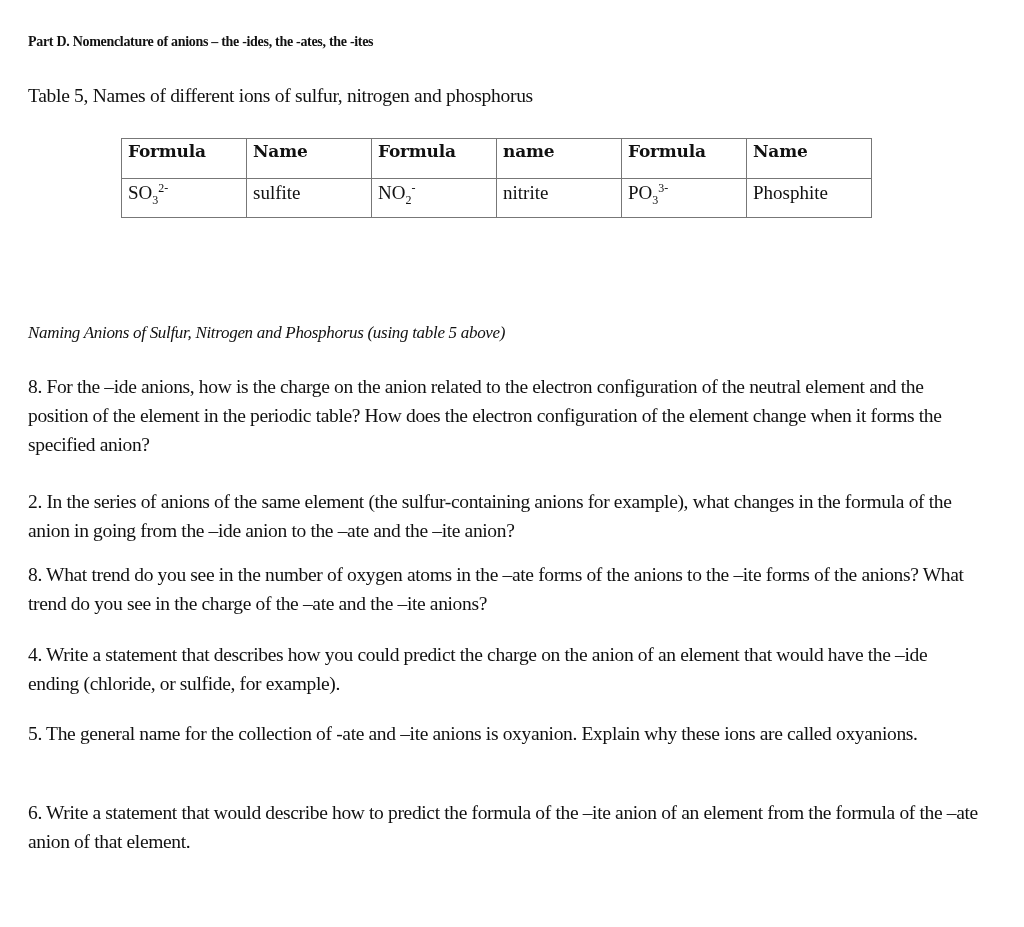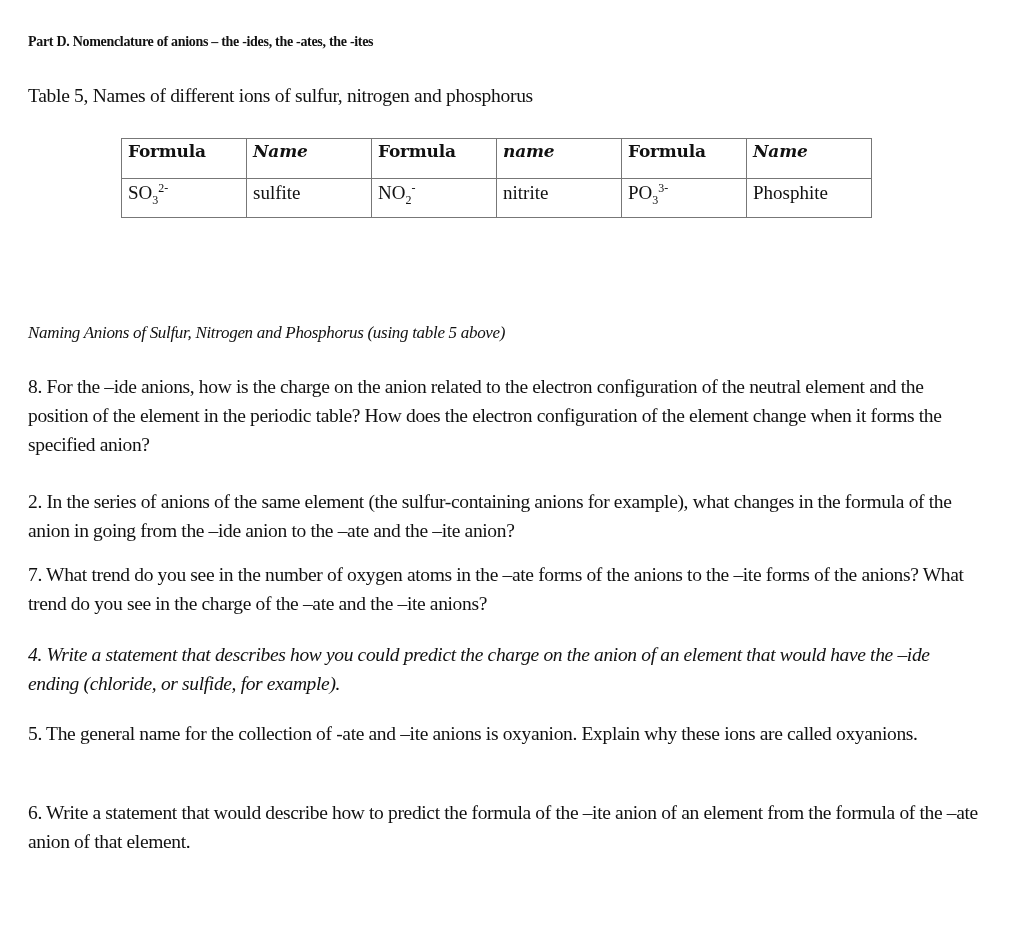--- a/index.html
+++ b/index.html
@@ -53,21 +53,21 @@
       height: 37px;
       padding-top: 2px;
       letter-spacing: -0.2px;
     }
     table.ions td {
       font-size: 19px;
       padding-top: 3px;
       height: 35px;
     }
     .col-f { width: 112px; }
-    .col-n { width: 112px; font-style: italic; }
+    .col-n { width: 112px; }
     sub, sup { font-size: 12px; line-height: 0; }
     .section-title {
       position: absolute;
       left: 28px;
       top: 323px;
       font-size: 17px;
       font-style: italic;
       letter-spacing: -0.3px;
       margin: 0;
     }
@@ -76,21 +76,21 @@
       left: 28px;
       width: 950px;
       font-size: 19.5px;
       line-height: 29px;
       letter-spacing: -0.35px;
       margin: 0;
     }
     .q1 { top: 372px; }
     .q2 { top: 487px; }
     .q3 { top: 560px; }
-    .q4 { top: 640px; font-style: italic; }
+    .q4 { top: 640px; }
     .q5 { top: 719px; }
     .q6 { top: 798px; }
   </style>
 </head>
 <body>
 
 <h1 class="heading">Part D. Nomenclature of anions – the -ides, the -ates, the -ites</h1>
 <p class="caption">Table 5, Names of different ions of sulfur, nitrogen and phosphorus</p>
 
 <table class="ions">
@@ -113,16 +113,16 @@
         <td><span>PO</span><sub>3</sub><sup>3-</sup></td>
         <td>Phosphite</td>
       </tr>
     </tbody>
 </table>
 
 <p class="section-title">Naming Anions of Sulfur, Nitrogen and Phosphorus (using table 5 above)</p>
 
 <p class="question q1">8.  For the –ide anions, how is the charge on the anion related to the electron configuration of the neutral element and the position of the element in the periodic table? How does the electron configuration of the element change when it forms the specified anion?</p>
 <p class="question q2">2.  In the series of anions of the same element (the sulfur-containing anions for example), what changes in the formula of the anion in going from the –ide anion to the –ate and the –ite anion?</p>
-<p class="question q3">7.  What trend do you see in the number of oxygen atoms in the –ate forms of the anions to the –ite forms of the anions? What trend do you see in the charge of the –ate and the –ite anions?</p>
+<p class="question q3">8.  What trend do you see in the number of oxygen atoms in the –ate forms of the anions to the –ite forms of the anions? What trend do you see in the charge of the –ate and the –ite anions?</p>
 <p class="question q4">4.  Write a statement that describes how you could predict the charge on the anion of an element that would have the –ide ending (chloride, or sulfide, for example).</p>
 <p class="question q5">5.  The general name for the collection of -ate and –ite anions is oxyanion. Explain why these ions are called oxyanions.</p>
 <p class="question q6">6.  Write a statement that would describe how to predict the formula of the –ite anion of an element from the formula of the –ate anion of that element.</p>
 
 </body></html>

